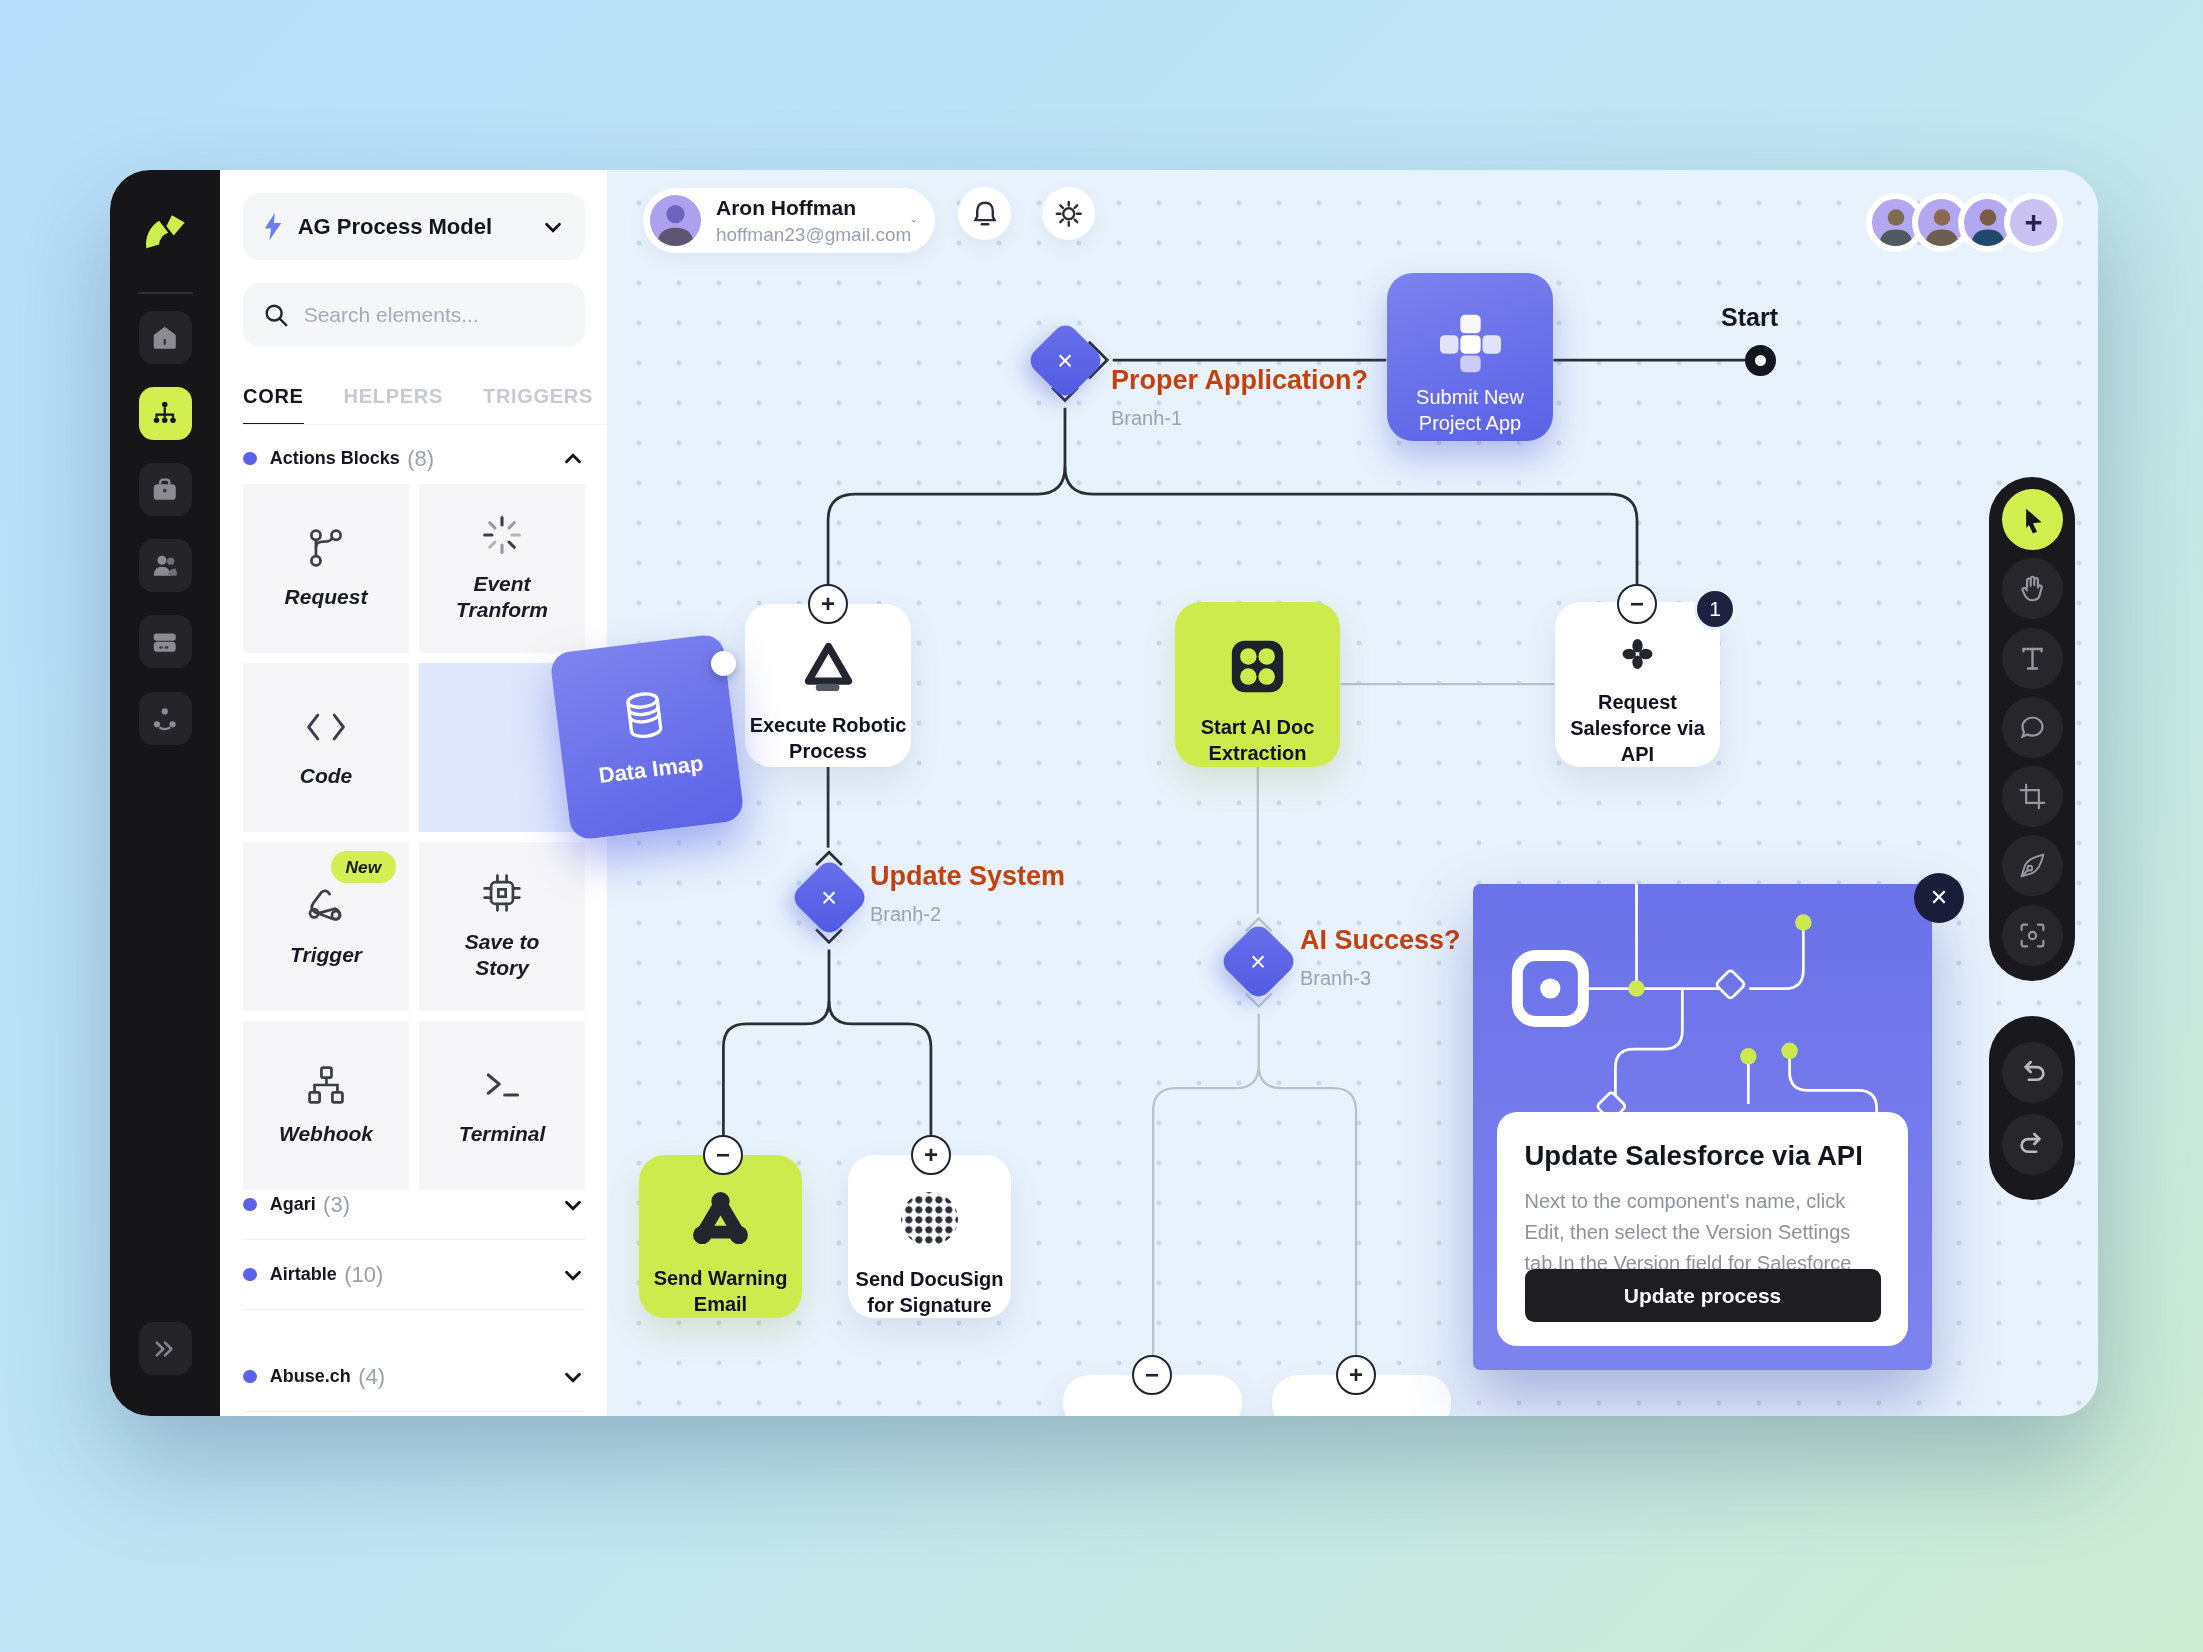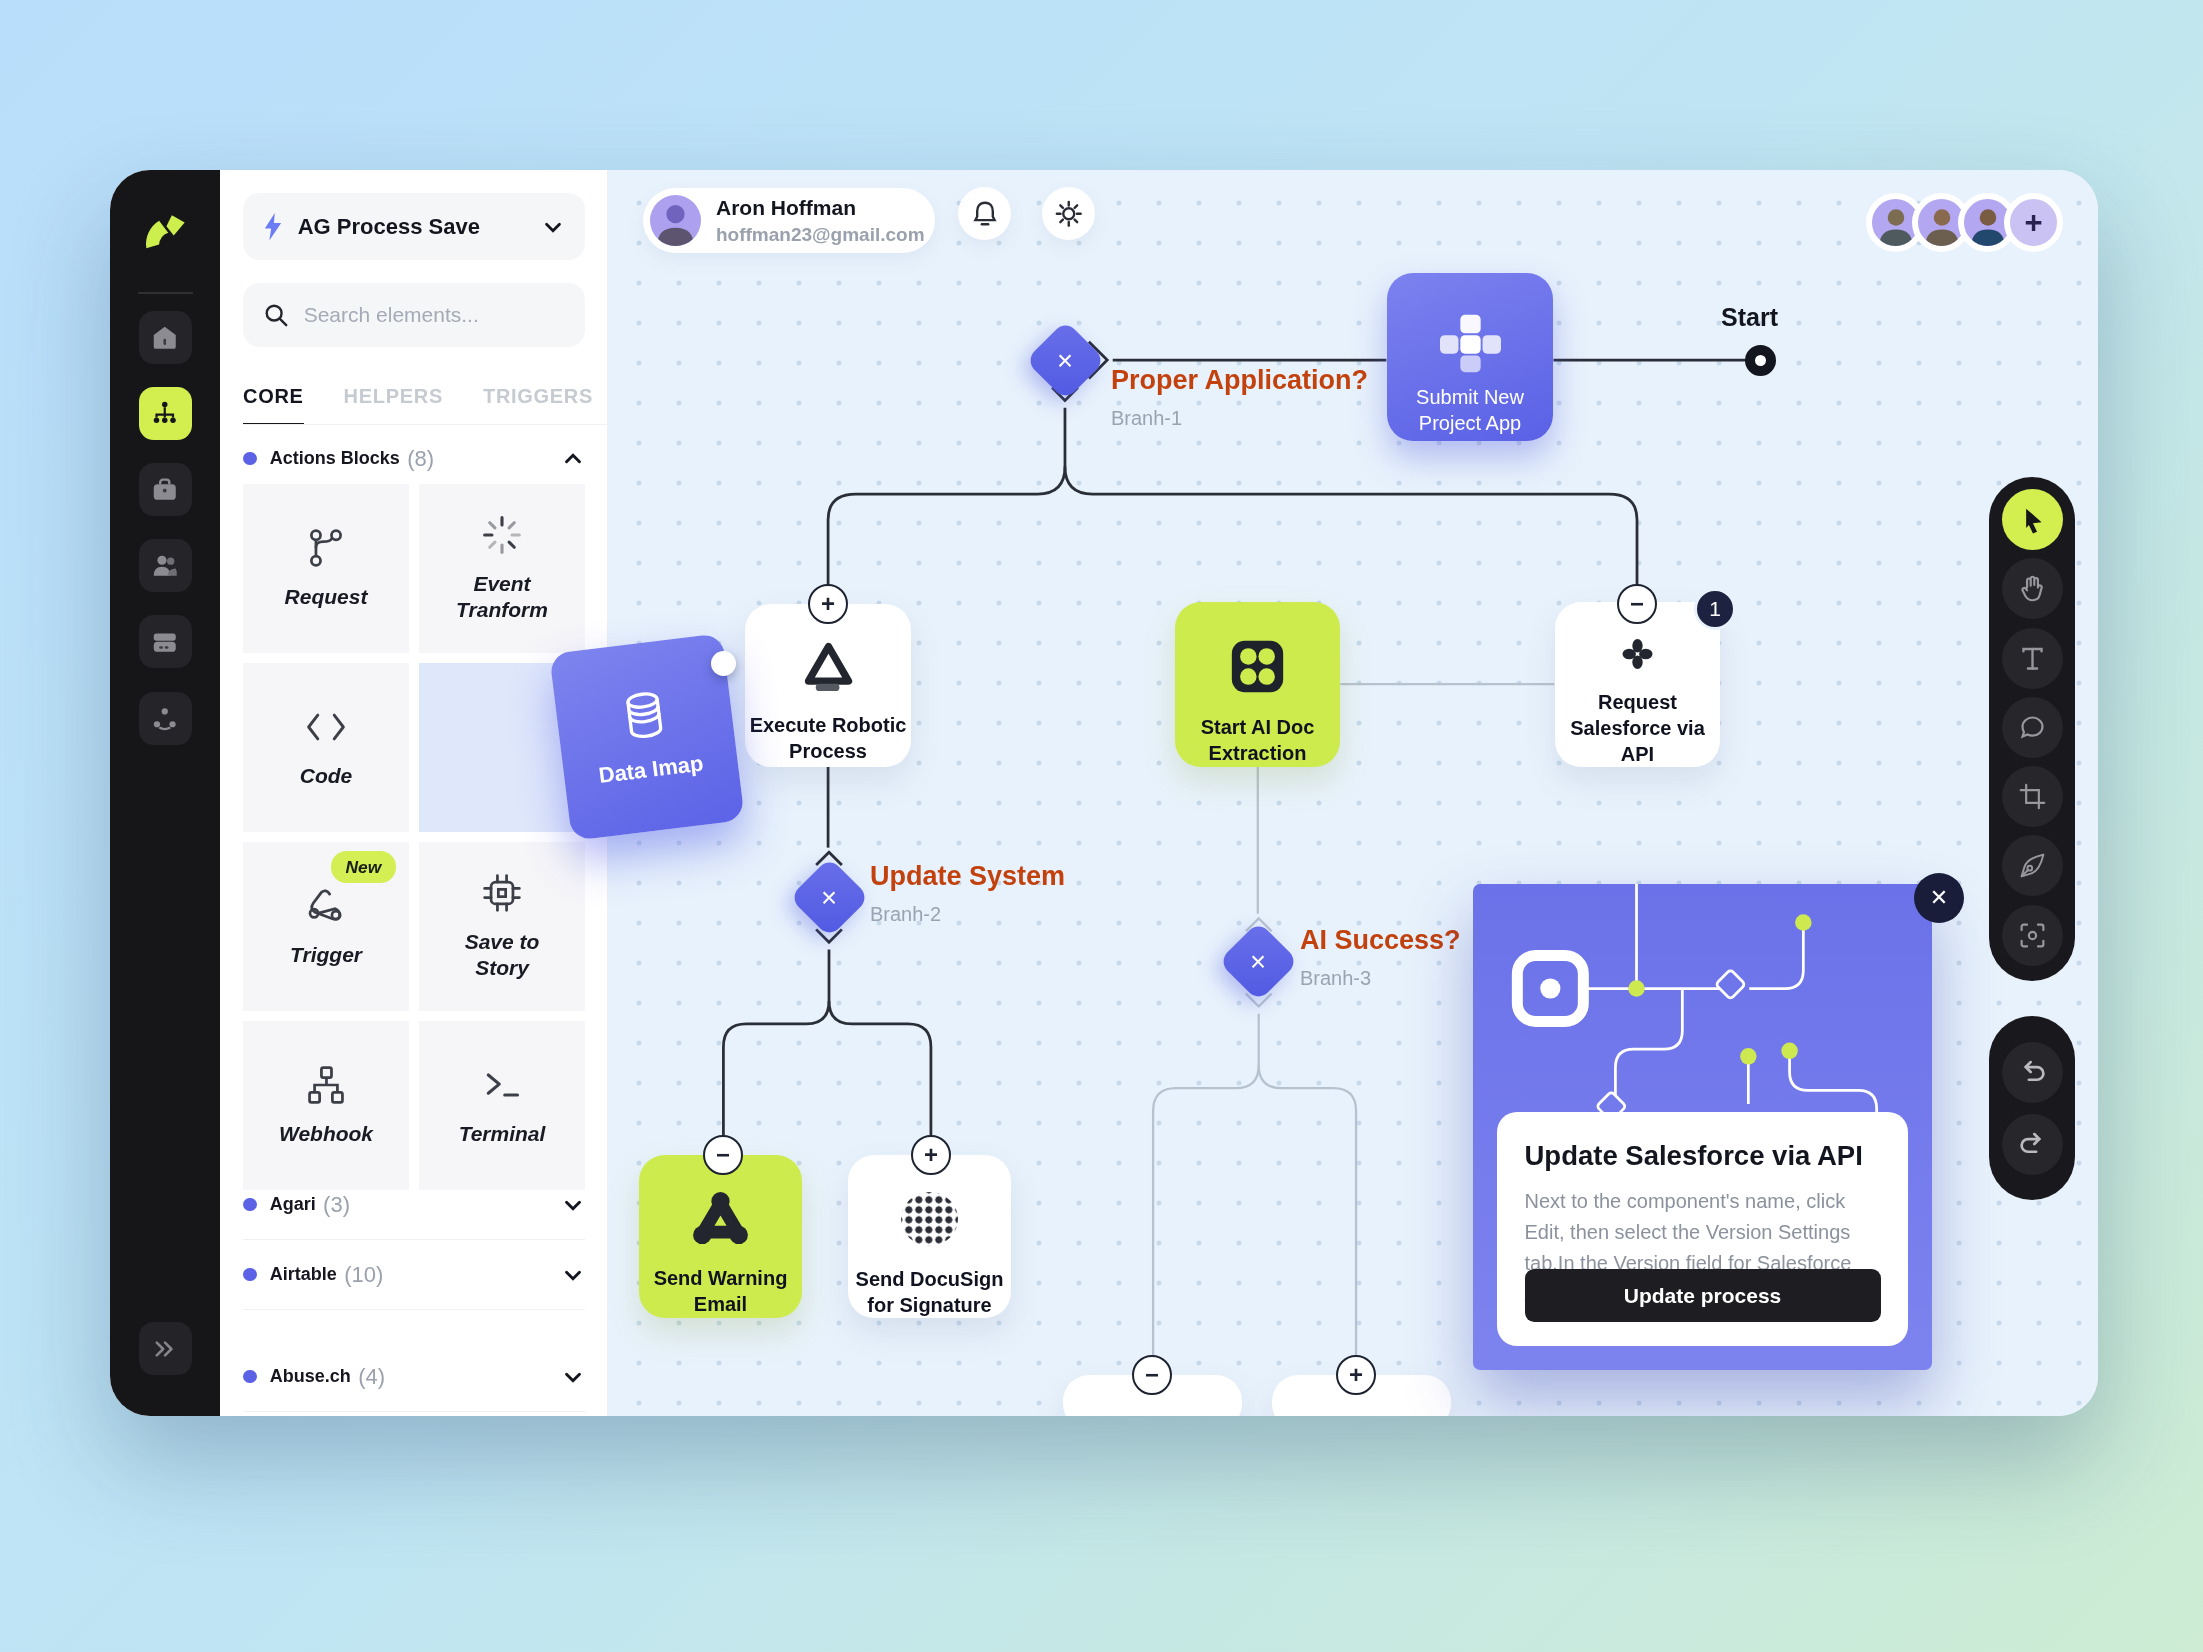--- a/index.html
+++ b/index.html
@@ -59,21 +59,21 @@
   
   .canvas { position:absolute; left:498px; top:0; width:1490px; height:100%;
     background-color:#e8f2fc;
     background-image:radial-gradient(#c6d8ea 2.2px, rgba(0,0,0,0) 2.7px);
     background-size:40px 40px; background-position:11px 13px; }
   .edges { position:absolute; left:0; top:0; width:1988px; height:1246px; z-index:1; pointer-events:none; }
   .topbar-pill { position:absolute; left:533px; top:18.4px; width:292px; height:65px; background:#fff; border-radius:33px;
     display:flex; align-items:center; padding:0 18.4px 0 7.3px; z-index:3; box-shadow:0 7.3px 18.4px rgba(90,110,150,.08); }
   .avatar { width:51px; height:51px; border-radius:50%; background:#aca0ef; overflow:hidden; flex:none; }
   .uname { font-size:21px; font-weight:700; color:#14161f; }
-  .uemail { font-size:19px; color:#9aa1ad; margin-top:3.7px;font-weight:bold; }
+  .uemail { font-size:19px; color:#9aa1ad; margin-top:3.7px; }
   .circle-btn { position:absolute; top:17.4px; width:53px; height:53px; border-radius:50%; background:#fff;
     display:flex; align-items:center; justify-content:center; z-index:3; box-shadow:0 7.3px 18.4px rgba(90,110,150,.08); }
   .collab { position:absolute; left:1756px; top:23px; height:88px; display:flex; z-index:3; }
   .collab .av { width:59px; height:59px; border-radius:50%; border:6.4px solid #ffffff; margin-left:-13px;
     background:#b4a7f2; overflow:hidden; display:flex; align-items:center; justify-content:center; }
   .collab .plus { background:#cbc2f4; color:#2a2350; font-size:31px; font-weight:600; }
   
   .node { position:absolute; border-radius:26px; background:#ffffff; z-index:2;
     display:flex; flex-direction:column; align-items:center; padding-top:37px; gap:20px;
     box-shadow:0 14.7px 31px rgba(90,110,150,.13); }
@@ -421,21 +421,21 @@
           <path d="M18 4.5 L23.5 10 L18 15.5"></path>
       </svg>
     </div>
   </div>
 
   <div class="panel">
     <div class="pill model-pill">
       <svg width="20" height="27.5" viewBox="0 0 22 30">
           <path d="M13 0 L2 17 H9 L7 30 L20 11 H12 Z" fill="#6b7cf5"></path>
         </svg>
-      <span class="label">AG Process Save</span>
+      <span class="label">AG Process Model</span>
       <svg width="24" height="24" viewBox="0 0 26 26" fill="none" stroke="#14161f" stroke-width="3" stroke-linecap="round">
           <path d="M6 10 L13 17 L20 10"></path>
         </svg>
     </div>
     <div class="pill search-pill">
       <svg width="26" height="26" viewBox="0 0 28 28" fill="none" stroke="#24262e" stroke-width="2.6" stroke-linecap="round">
           <circle cx="12" cy="12" r="8"></circle>
           <path d="M18.5 18.5 L25 25"></path>
         </svg>
       <input placeholder="Search elements..." style="">

